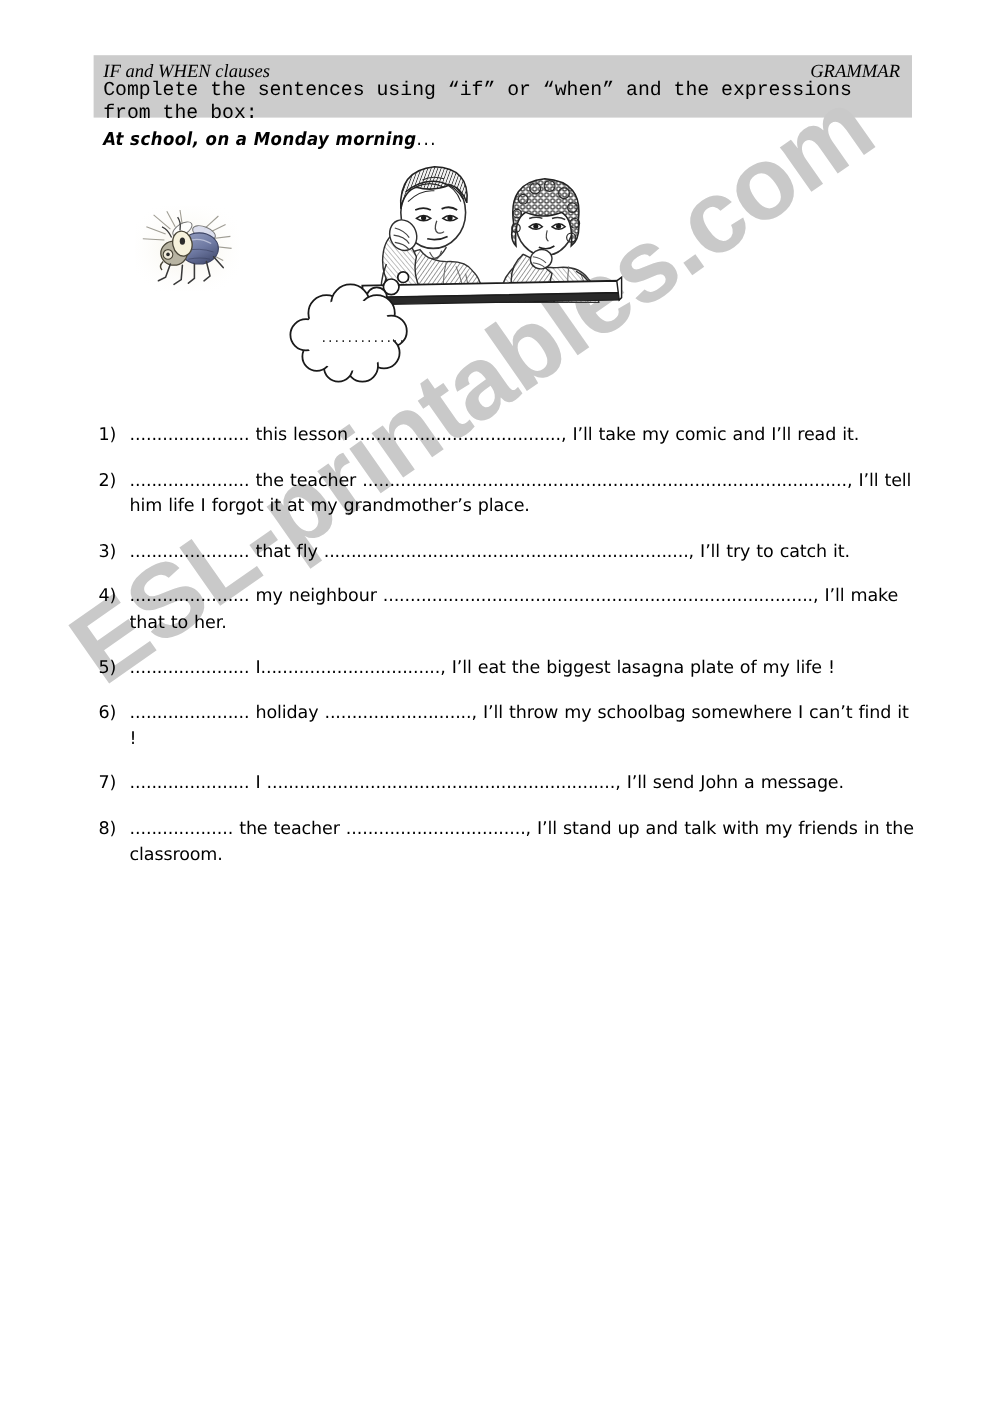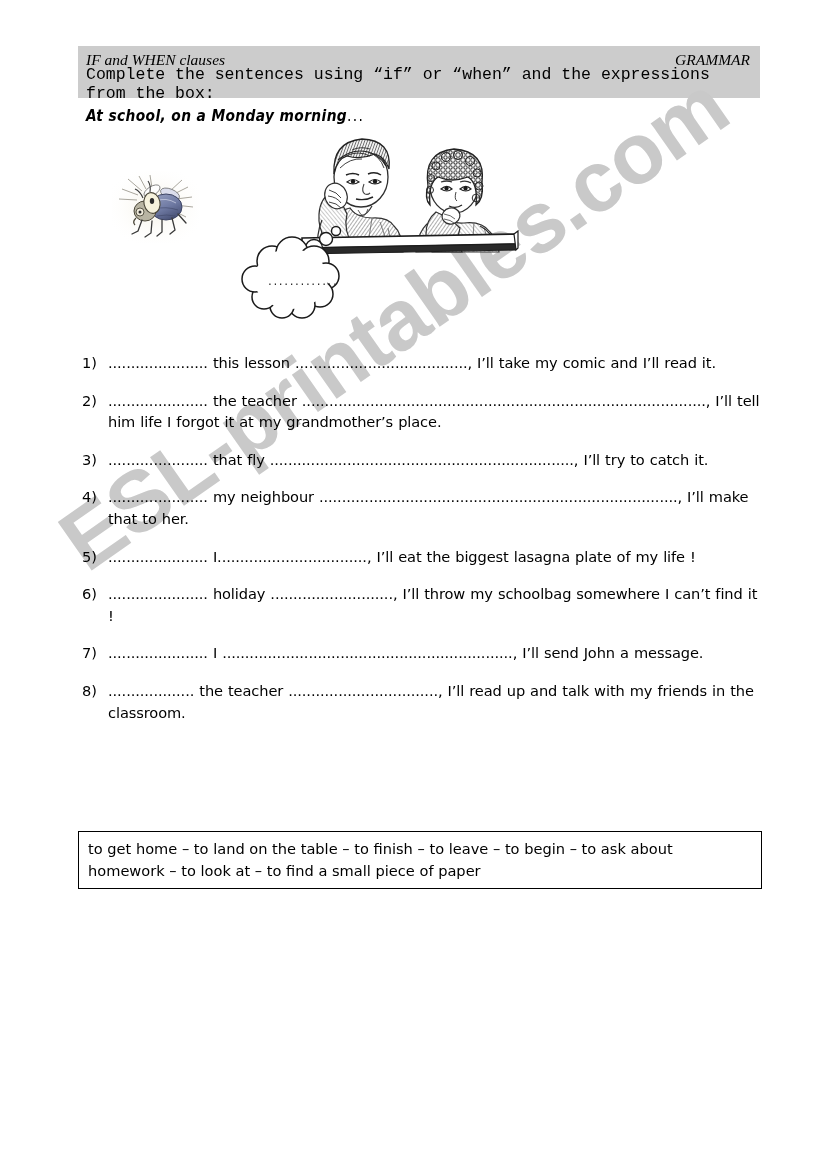--- a/index.html
+++ b/index.html
@@ -421,21 +421,18 @@
     <div class="ex-item">
       <span class="ex-num">6)</span>
       <span class="ex-text">...................... holiday ..........................., I’ll throw my schoolbag somewhere I can’t find it !</span>
     </div>
     <div class="ex-item">
       <span class="ex-num">7)</span>
       <span class="ex-text">...................... I ................................................................, I’ll send John a message.</span>
     </div>
     <div class="ex-item">
       <span class="ex-num">8)</span>
-      <span class="ex-text">................... the teacher ................................., I’ll read up and talk with my friends in the classroom.</span>
+      <span class="ex-text">................... the teacher ................................., I’ll stand up and talk with my friends in the classroom.</span>
     </div>
   </div>
 
-  <div id="word-box">
-    <span>to get home – to land on the table – to finish – to leave – to begin – to ask about homework – to look at – to find a small piece of paper</span>
-  </div>
 
 </div>
 
 </body></html>

